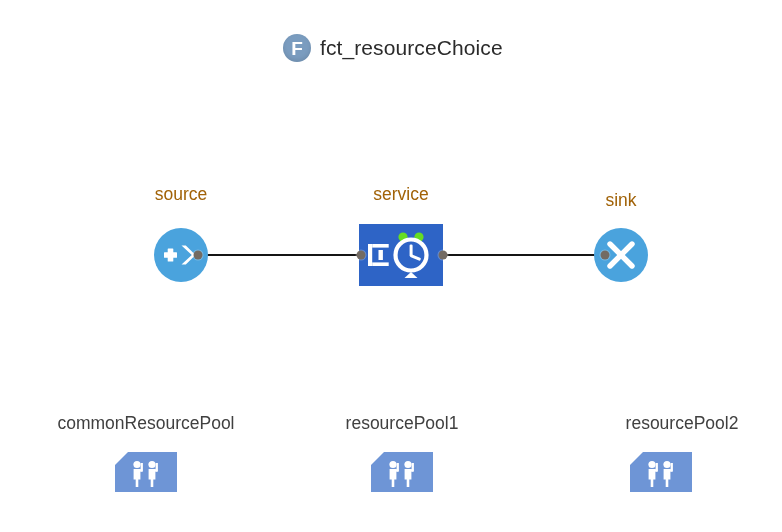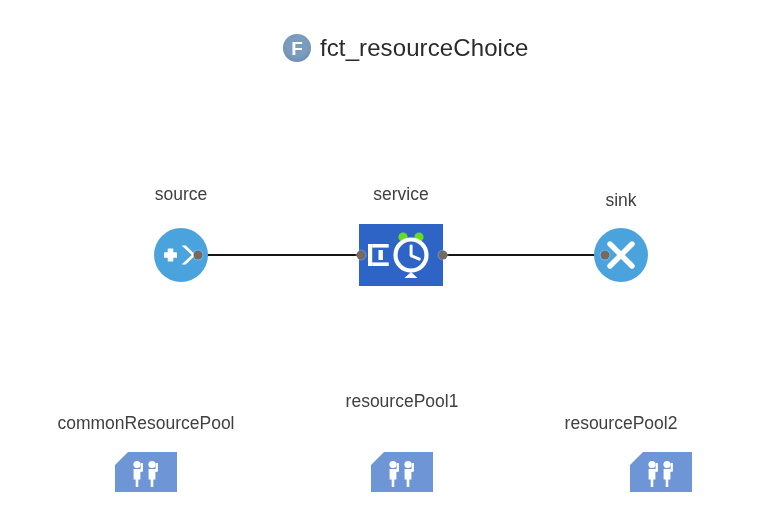--- a/index.html
+++ b/index.html
@@ -36,32 +36,32 @@
     display: flex;
     align-items: center;
     justify-content: center;
     font-size: 19px;
     font-weight: bold;
     line-height: 1;
     font-family: "Liberation Sans", sans-serif;
     box-shadow: inset 0 -2px 4px rgba(0,0,0,.10);
   }
   .diagram-title-text {
-    font-size: 24px;
+    font-size: 21px;
     color: #2b2b2b;
     font-family: "Liberation Sans", sans-serif;
     letter-spacing: .1px;
     white-space: nowrap;
   }
 
   
   .node-label {
     position: absolute;
     font-size: 17.5px;
-    color: #404040;
+    color: #a16207;
     white-space: nowrap;
     transform: translateX(-50%);
     font-family: "Liberation Sans", sans-serif;
   }
   .flow-node {
     position: absolute;
     transform: translate(-50%, -50%);
   }
 
   .circle-node {
@@ -192,38 +192,38 @@
         <path d="M24.6 17.2 h2.6 v2.4 h-2.6 Z"></path>
         <path d="M25.6 11 h2.3 v8.6 h-2.3 Z"></path>
         <circle cx="37" cy="12.5" r="3.6"></circle>
         <path d="M33.6 17 h6.8 v10.5 h-2.1 V35 h-2.6 V27.5 h-2.1 Z"></path>
         <path d="M39.6 17.2 h2.6 v2.4 h-2.6 Z"></path>
         <path d="M40.6 11 h2.3 v8.6 h-2.3 Z"></path>
       </g>
     </svg>
   </div>
 
-  <div class="pool-label" style="left:402px; top:391px;text-align:center;">resourcePool1</div>
+  <div class="pool-label" style="left:402px; top:413px;text-align:center;">resourcePool1</div>
   <div class="pool-icon" style="left:402px; top:452px;">
     <svg width="62" height="40" viewBox="0 0 62 40">
       <path d="M13 0 H62 V40 H0 V13 Z" fill="#6e95d6"></path>
       <g fill="#ffffff">
         <circle cx="22" cy="12.5" r="3.6"></circle>
         <path d="M18.6 17 h6.8 v10.5 h-2.1 V35 h-2.6 V27.5 h-2.1 Z"></path>
         <path d="M24.6 17.2 h2.6 v2.4 h-2.6 Z"></path>
         <path d="M25.6 11 h2.3 v8.6 h-2.3 Z"></path>
         <circle cx="37" cy="12.5" r="3.6"></circle>
         <path d="M33.6 17 h6.8 v10.5 h-2.1 V35 h-2.6 V27.5 h-2.1 Z"></path>
         <path d="M39.6 17.2 h2.6 v2.4 h-2.6 Z"></path>
         <path d="M40.6 11 h2.3 v8.6 h-2.3 Z"></path>
       </g>
     </svg>
   </div>
 
-  <div class="pool-label" style="left:621px; top:413px;">resourcePool2</div>
+  <div class="pool-label" style="left:682px; top:413px;">resourcePool2</div>
   <div class="pool-icon" style="left:661px; top:452px;">
     <svg width="62" height="40" viewBox="0 0 62 40">
       <path d="M13 0 H62 V40 H0 V13 Z" fill="#6e95d6"></path>
       <g fill="#ffffff">
         <circle cx="22" cy="12.5" r="3.6"></circle>
         <path d="M18.6 17 h6.8 v10.5 h-2.1 V35 h-2.6 V27.5 h-2.1 Z"></path>
         <path d="M24.6 17.2 h2.6 v2.4 h-2.6 Z"></path>
         <path d="M25.6 11 h2.3 v8.6 h-2.3 Z"></path>
         <circle cx="37" cy="12.5" r="3.6"></circle>
         <path d="M33.6 17 h6.8 v10.5 h-2.1 V35 h-2.6 V27.5 h-2.1 Z"></path>

